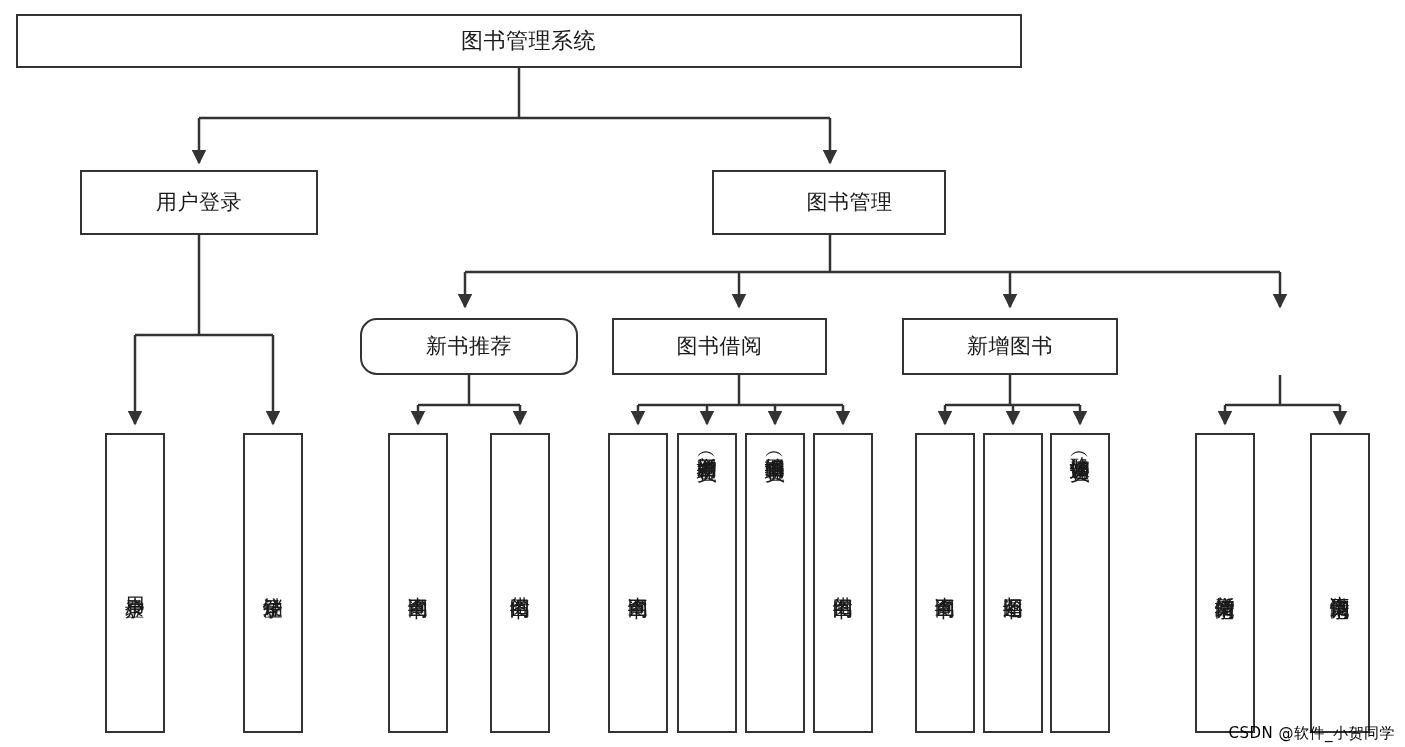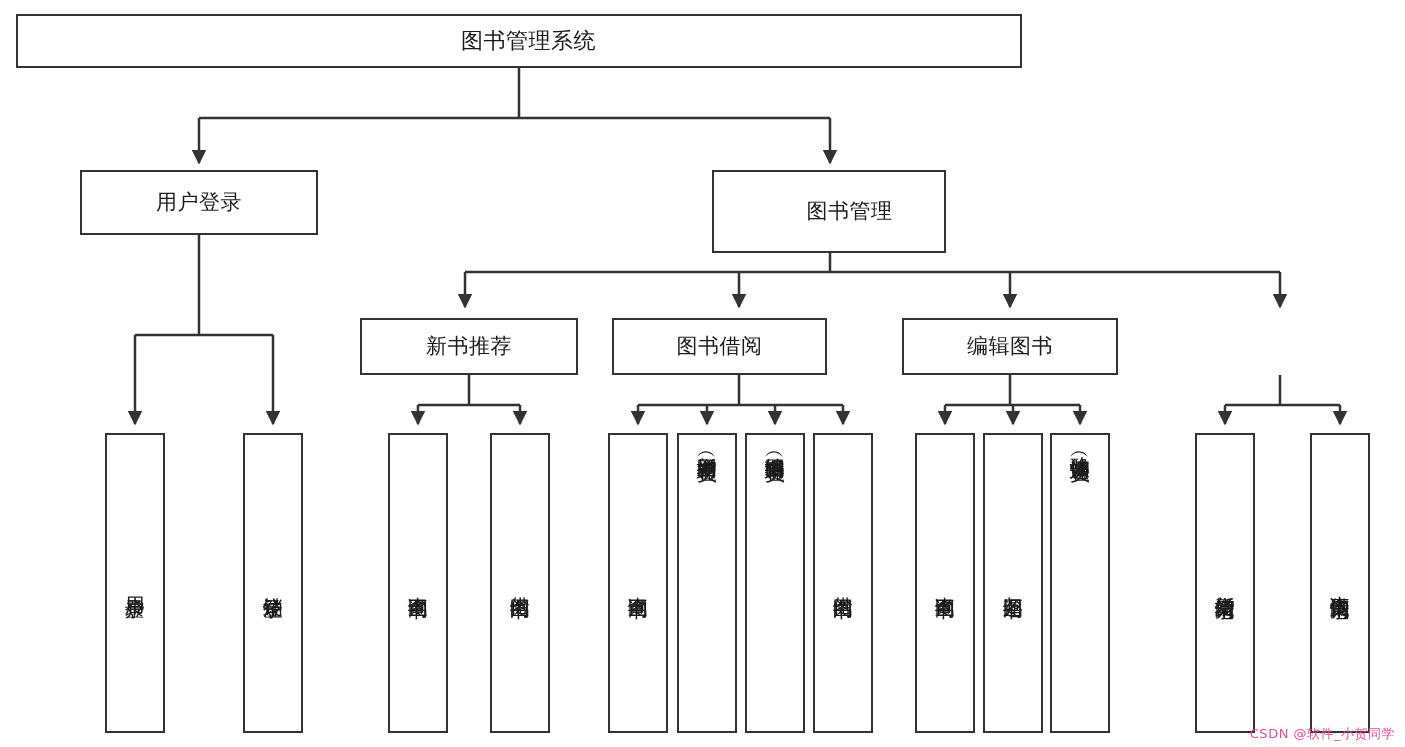--- a/index.html
+++ b/index.html
@@ -55,22 +55,22 @@
     font-size: 20px;
     line-height: 1.22;
     letter-spacing: 1px;
     white-space: nowrap;
     color: #1a1a1a;
   }
   .watermark {
     position: absolute;
     right: 10px;
     bottom: 4px;
-    font-size: 13px;
-    color: #ec4899;
+    font-size: 15px;
+    color: #000000;
     letter-spacing: 0.5px;
     white-space: nowrap;
     pointer-events: none;
   }
 </style>
 </head>
 <body>
 
 <div id="canvas">
 
@@ -128,34 +128,34 @@
   </svg>
 
   <div class="node horiz root" style="left:16px; top:14px; width:1006px; height:54px;">
     <span>图书管理系统</span>
   </div>
 
   <div class="node horiz" style="left:80px; top:170px; width:238px; height:65px;">
     <span>用户登录</span>
   </div>
 
-  <div class="node horiz" style="left:712px; top:170px; width:234px; height:83px;padding-left:41px;">
+  <div class="node horiz" style="left:712px; top:170px; width:234px; height:65px;padding-left:41px;">
     <span>图书管理</span>
   </div>
 
-  <div class="node horiz" style="left:360px; top:318px; width:218px; height:57px;">
+  <div class="node horiz" style="left:360px; top:318px; width:218px; height:57px;border-radius:17px;">
     <span>新书推荐</span>
   </div>
 
   <div class="node horiz" style="left:612px; top:318px; width:215px; height:57px;">
     <span>图书借阅</span>
   </div>
 
   <div class="node horiz" style="left:902px; top:318px; width:216px; height:57px;">
-    <span>编辑图书</span>
+    <span>新增图书</span>
   </div>
 
 
   <div class="node leaf" style="left:105px; top:433px; width:60px; height:300px; align-items:center; padding-top:0;">
     <span class="vtext">用户登录</span>
   </div>
   <div class="node leaf" style="left:243px; top:433px; width:60px; height:300px; align-items:center; padding-top:0;">
     <span class="vtext">注销登录</span>
   </div>
 

